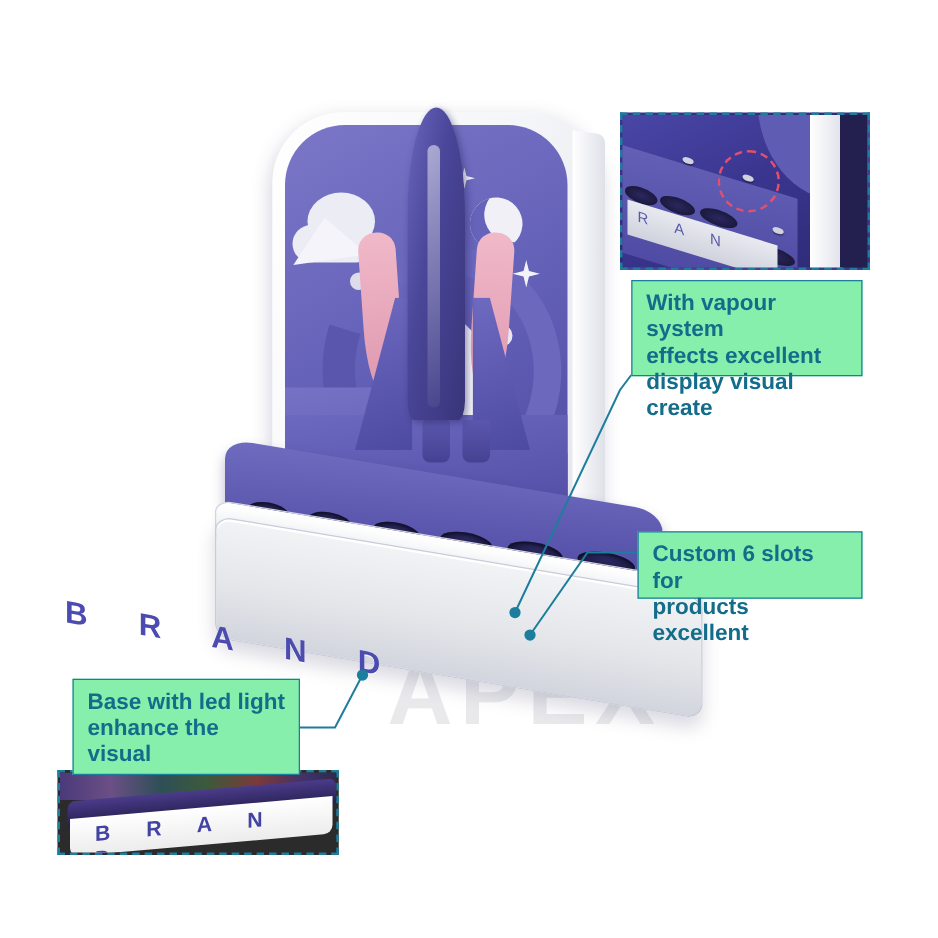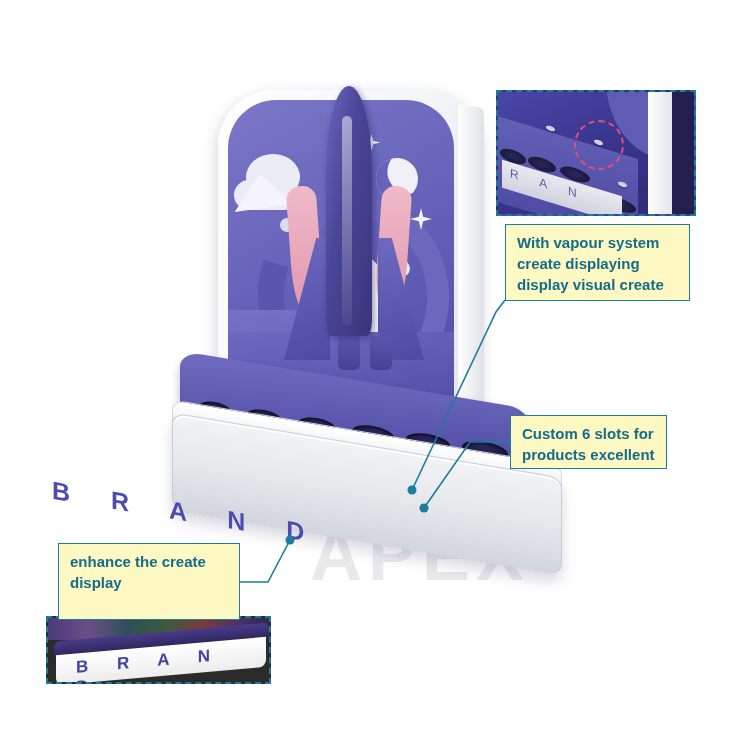--- a/index.html
+++ b/index.html
@@ -145,25 +145,25 @@
     background:linear-gradient(180deg,#4b3b8a,#241f4e);transform:skewY(-5deg);
     border-radius:6px 6px 0 0;}
   .ib-white{position:absolute;left:8px;top:28px;width:210px;height:30px;
     background:linear-gradient(180deg,#ffffff,#ececec);transform:skewY(-5deg);
     border-radius:0 0 7px 7px;}
   .ib-brand{position:absolute;left:28px;top:32px;width:180px;height:24px;
     transform:skewY(-5deg);font-size:17px;font-weight:bold;letter-spacing:12px;
     color:#4343a4;}
 
   
-  .callout{position:absolute;border:1.5px solid #1d7d9c;background:#fef9c3;
-    color:#136d8a;font-weight:bold;font-size:15px;line-height:21px;
+  .callout{position:absolute;border:1.5px solid #1d7d9c;background:#86efac;
+    color:#136d8a;font-weight:bold;font-size:18px;line-height:21px;
     padding:7px 9px 8px 11px;box-sizing:border-box;}
   .c-vapour{left:505px;top:224px;width:185px;height:77px;}
-  .c-slots{left:510px;top:415px;width:157px;height:54px;}
+  .c-slots{left:510px;top:425px;width:180px;height:54px;}
   .c-base{left:58px;top:543px;width:182px;height:77px;}
   .lead{position:absolute;overflow:visible;pointer-events:none;}
 </style>
 </head>
 <body>
 
 <div class="stage">
 
   <div class="watermark">APEX</div>
 
@@ -244,27 +244,27 @@
     </g>
     <g fill="#1d7d9c">
       <circle cx="412" cy="490" r="4.5"></circle>
       <circle cx="424" cy="508" r="4.5"></circle>
       <circle cx="290" cy="540" r="4.5"></circle>
     </g>
   </svg>
 
   <div class="callout c-vapour">
     <div>With vapour system</div>
-    <div>create displaying</div>
+    <div>effects excellent</div>
     <div>display visual create</div>
   </div>
 
   <div class="callout c-slots">
     <div>Custom 6 slots for</div>
     <div>products excellent</div>
   </div>
 
   <div class="callout c-base">
-    <div>enhance the create</div>
-    <div>display</div>
+    <div>Base with led light</div>
+    <div>enhance the visual</div>
   </div>
 
 </div>
 
 </body></html>

